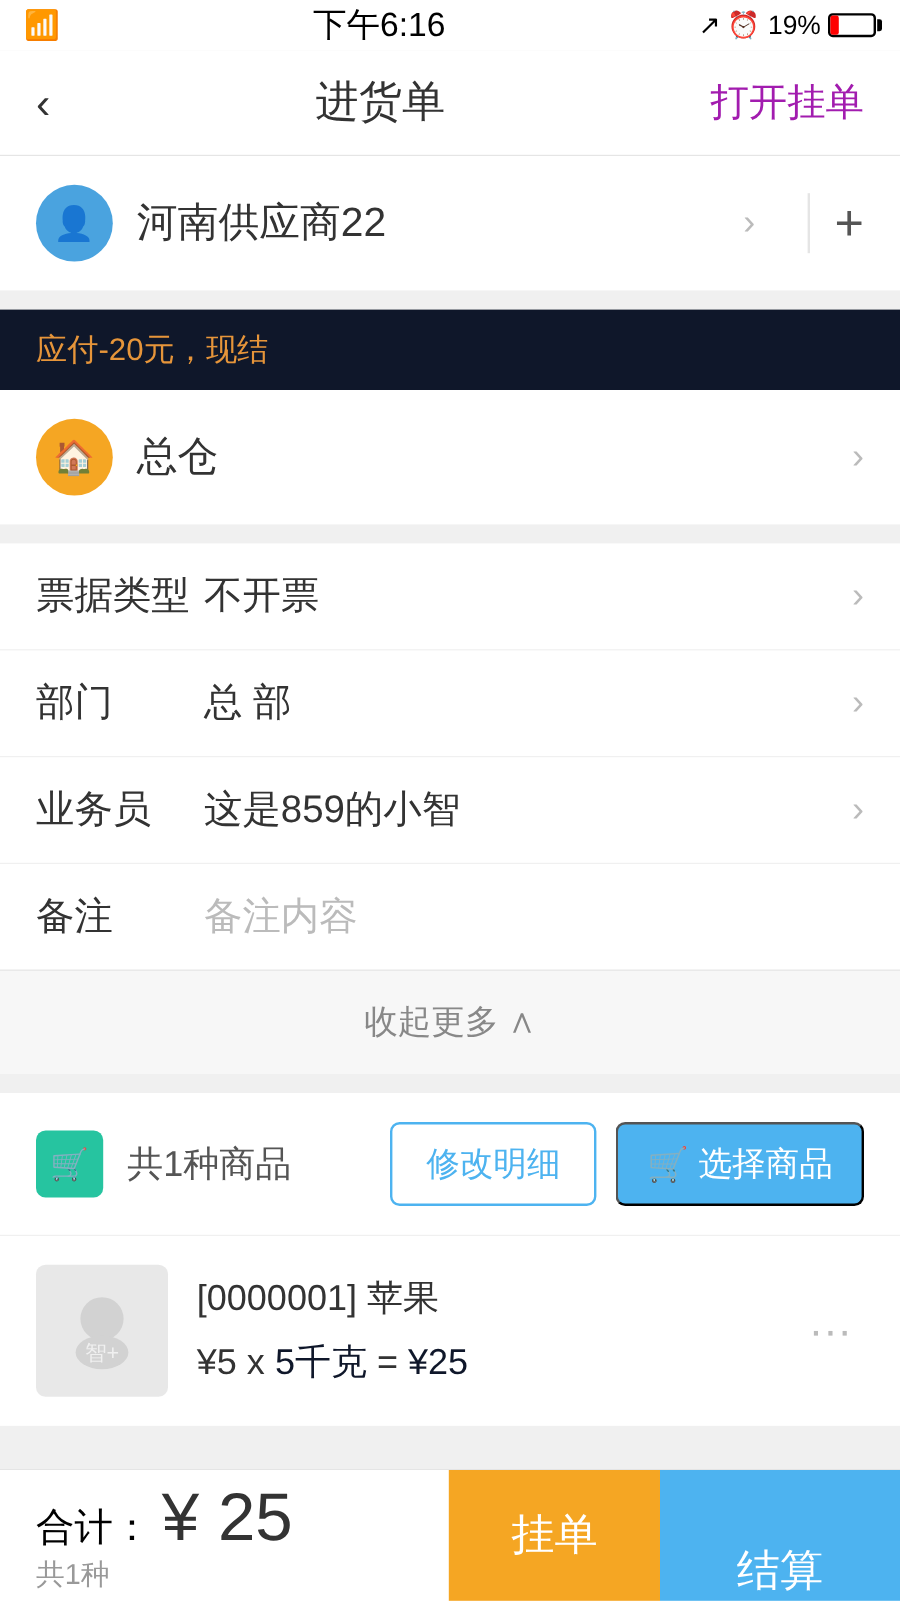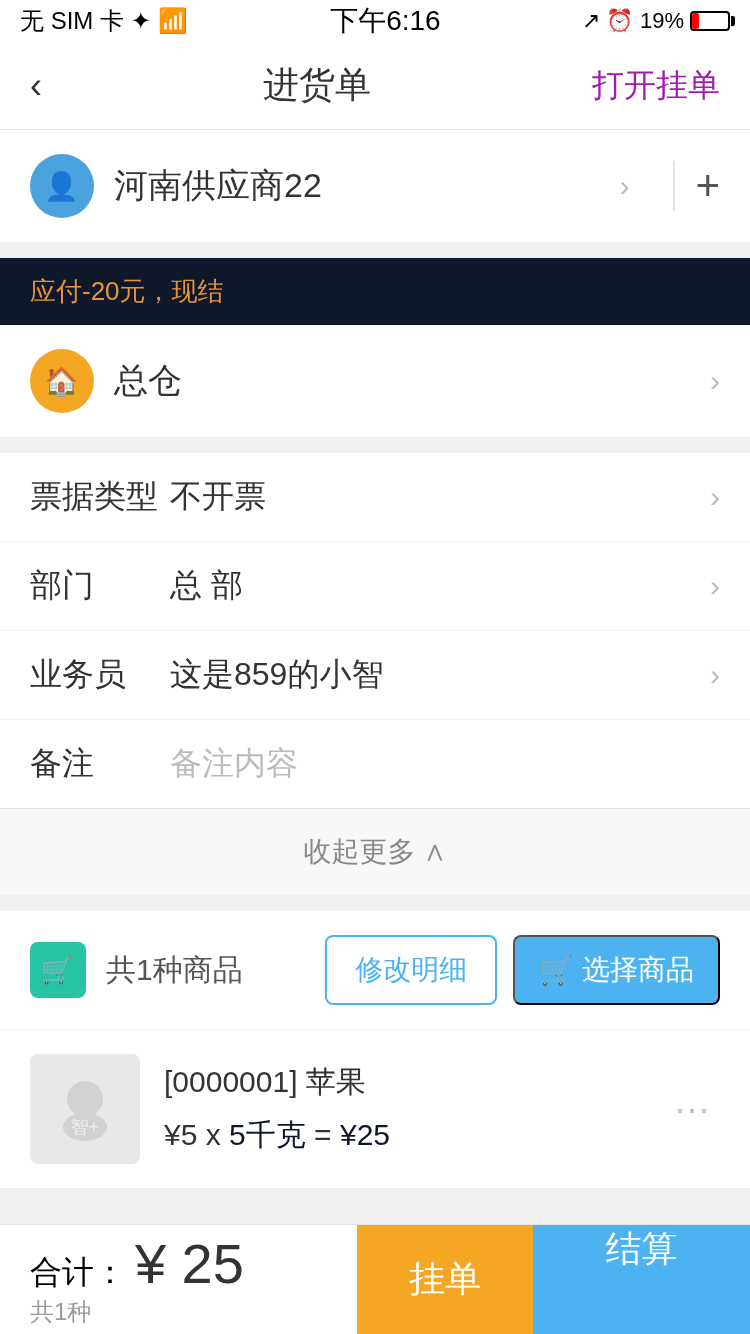--- a/index.html
+++ b/index.html
@@ -199,35 +199,34 @@
     .footer-total-amount { font-size: 56px; color: #333; font-weight: 500; }
     .footer-total-count { font-size: 24px; color: #999; }
     .btn-hang {
       width: 176px;
       background: #f5a623;
       color: #fff;
       font-size: 36px;
       display: flex; align-items: center; justify-content: center;
     }
     .btn-checkout {
-      width: 217px;
+      width: 200px;
       background: #4db3f0;
       color: #fff;
       font-size: 36px;
-      display: flex; align-items: flex-start; justify-content: center;
+      display: flex; align-items: flex-end; justify-content: center;
     }
 
     .spacer { height: 110px; }
   </style>
 </head>
 <body>
 
 <div class="status-bar">
   <div class="status-bar-left">
-    <span>无 SIM 卡 ✦</span>
     <span>📶</span>
   </div>
   <div class="status-bar-center">下午6:16</div>
   <div class="status-bar-right">
     <span>↗</span>
     <span>⏰</span>
     <span>19%</span>
     <div class="battery-icon">
       <div class="battery-fill"></div>
     </div>

